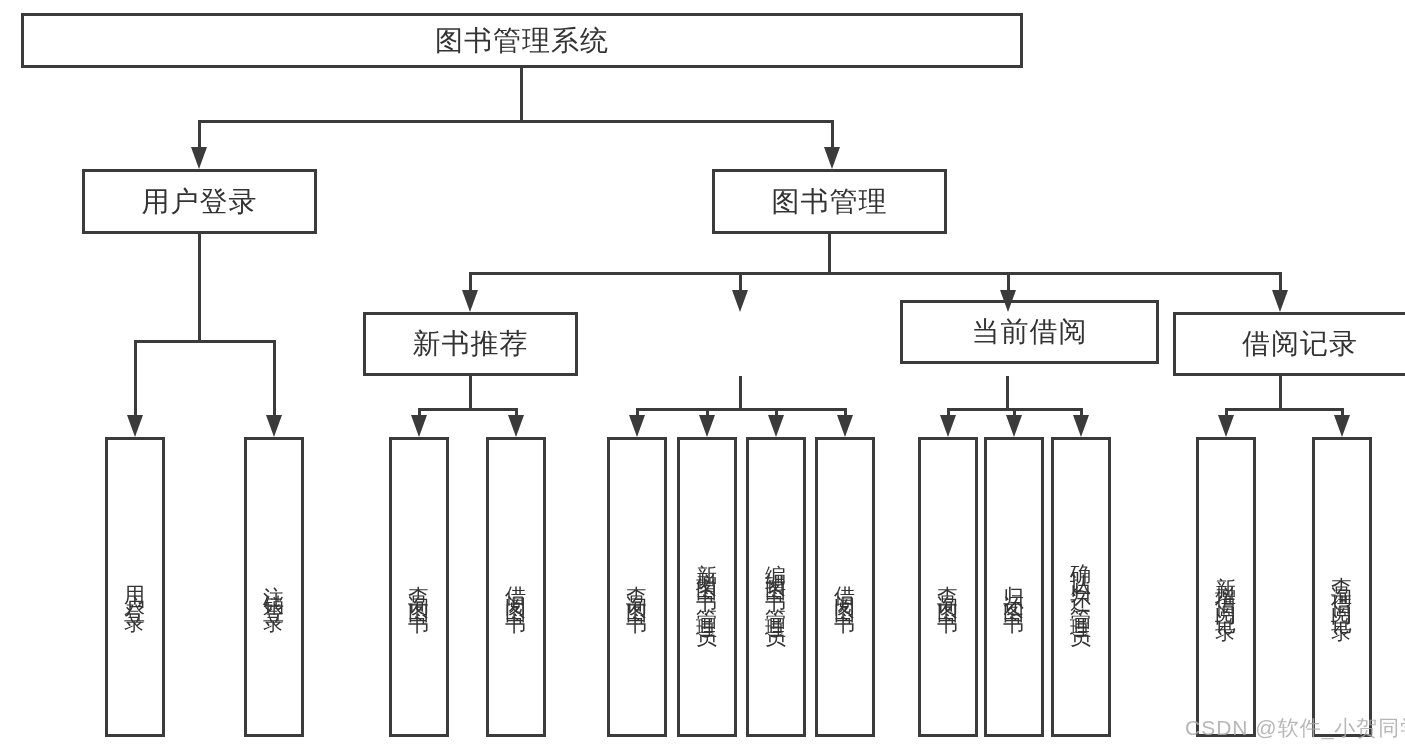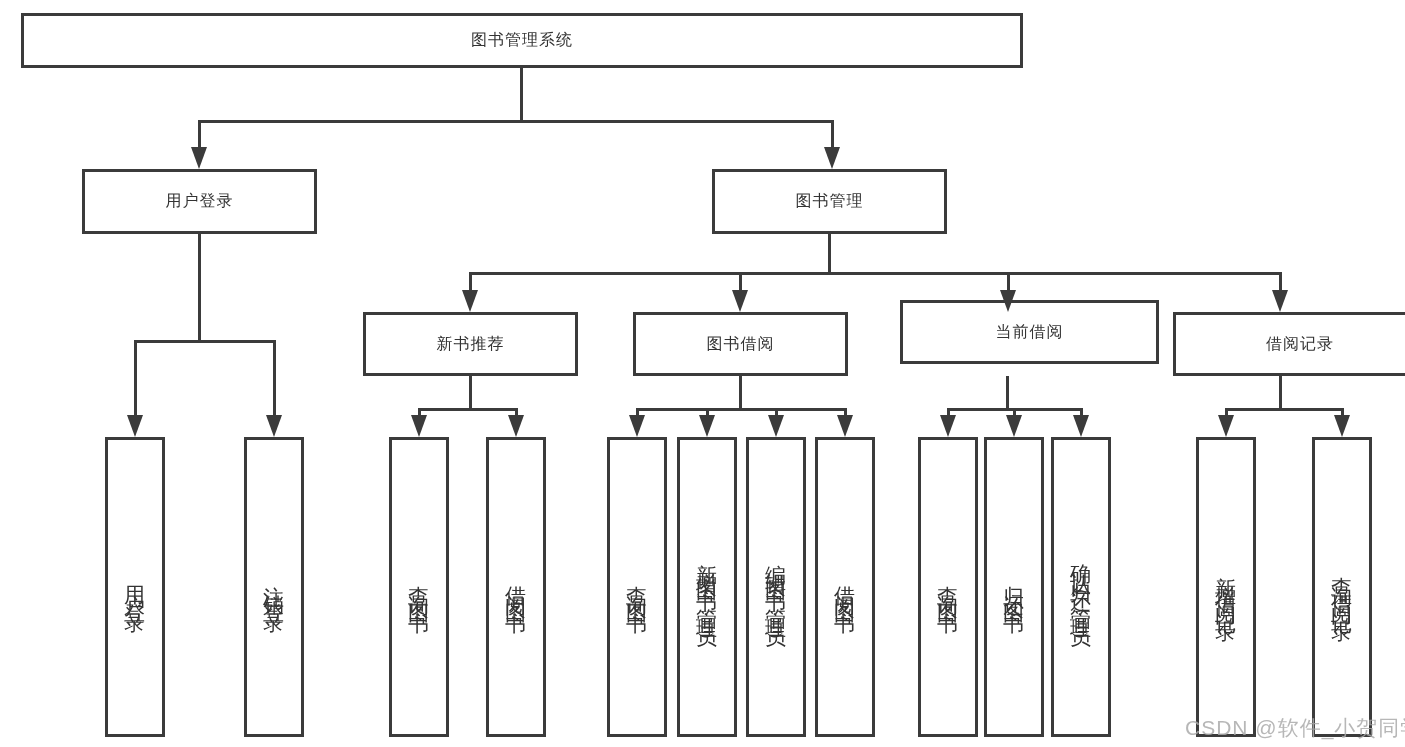--- a/index.html
+++ b/index.html
@@ -10,21 +10,21 @@
     font-family:"Liberation Sans","DejaVu Sans",sans-serif;
     overflow:hidden;
   }
   .b{
     position:absolute;
     box-sizing:border-box;
     border:3px solid #3b3b3b;
     background:#ffffff;
     display:flex;align-items:center;justify-content:center;
     color:#333333;
-    font-size:16px;
+    font-size:28px;
     letter-spacing:1px;
     white-space:nowrap;
   }
   .leaf{
     writing-mode:vertical-rl;
     text-orientation:mixed;
     font-size:21px;
     letter-spacing:9px;
     white-space:normal;
     line-height:1;
@@ -51,21 +51,20 @@
 <body>
 
 <div class="stage">
 
   <div class="b" style="left:21px;top:13px;width:1002px;height:55px">图书管理系统</div>
 
   <div class="b" style="left:82px;top:169px;width:235px;height:65px">用户登录</div>
   <div class="b" style="left:363px;top:312px;width:215px;height:64px">新书推荐</div>
 
   <div class="b" style="left:712px;top:169px;width:235px;height:65px">图书管理</div>
-  <div class="b" style="left:633px;top:312px;width:215px;height:64px">图书借阅</div>
   <div class="b" style="left:900px;top:300px;width:259px;height:64px">当前借阅</div>
   <div class="b" style="left:1173px;top:312px;width:254px;height:64px">借阅记录</div>
 
   <div class="b leaf" style="left:105px;top:437px;width:60px;height:300px">用户登录</div>
   <div class="b leaf" style="left:244px;top:437px;width:60px;height:300px">注销登录</div>
 
   <div class="b leaf" style="left:389px;top:437px;width:60px;height:300px">查询图书</div>
   <div class="b leaf" style="left:486px;top:437px;width:60px;height:300px">借阅图书</div>
 
   <div class="b leaf" style="left:607px;top:437px;width:60px;height:300px">查询图书</div>

